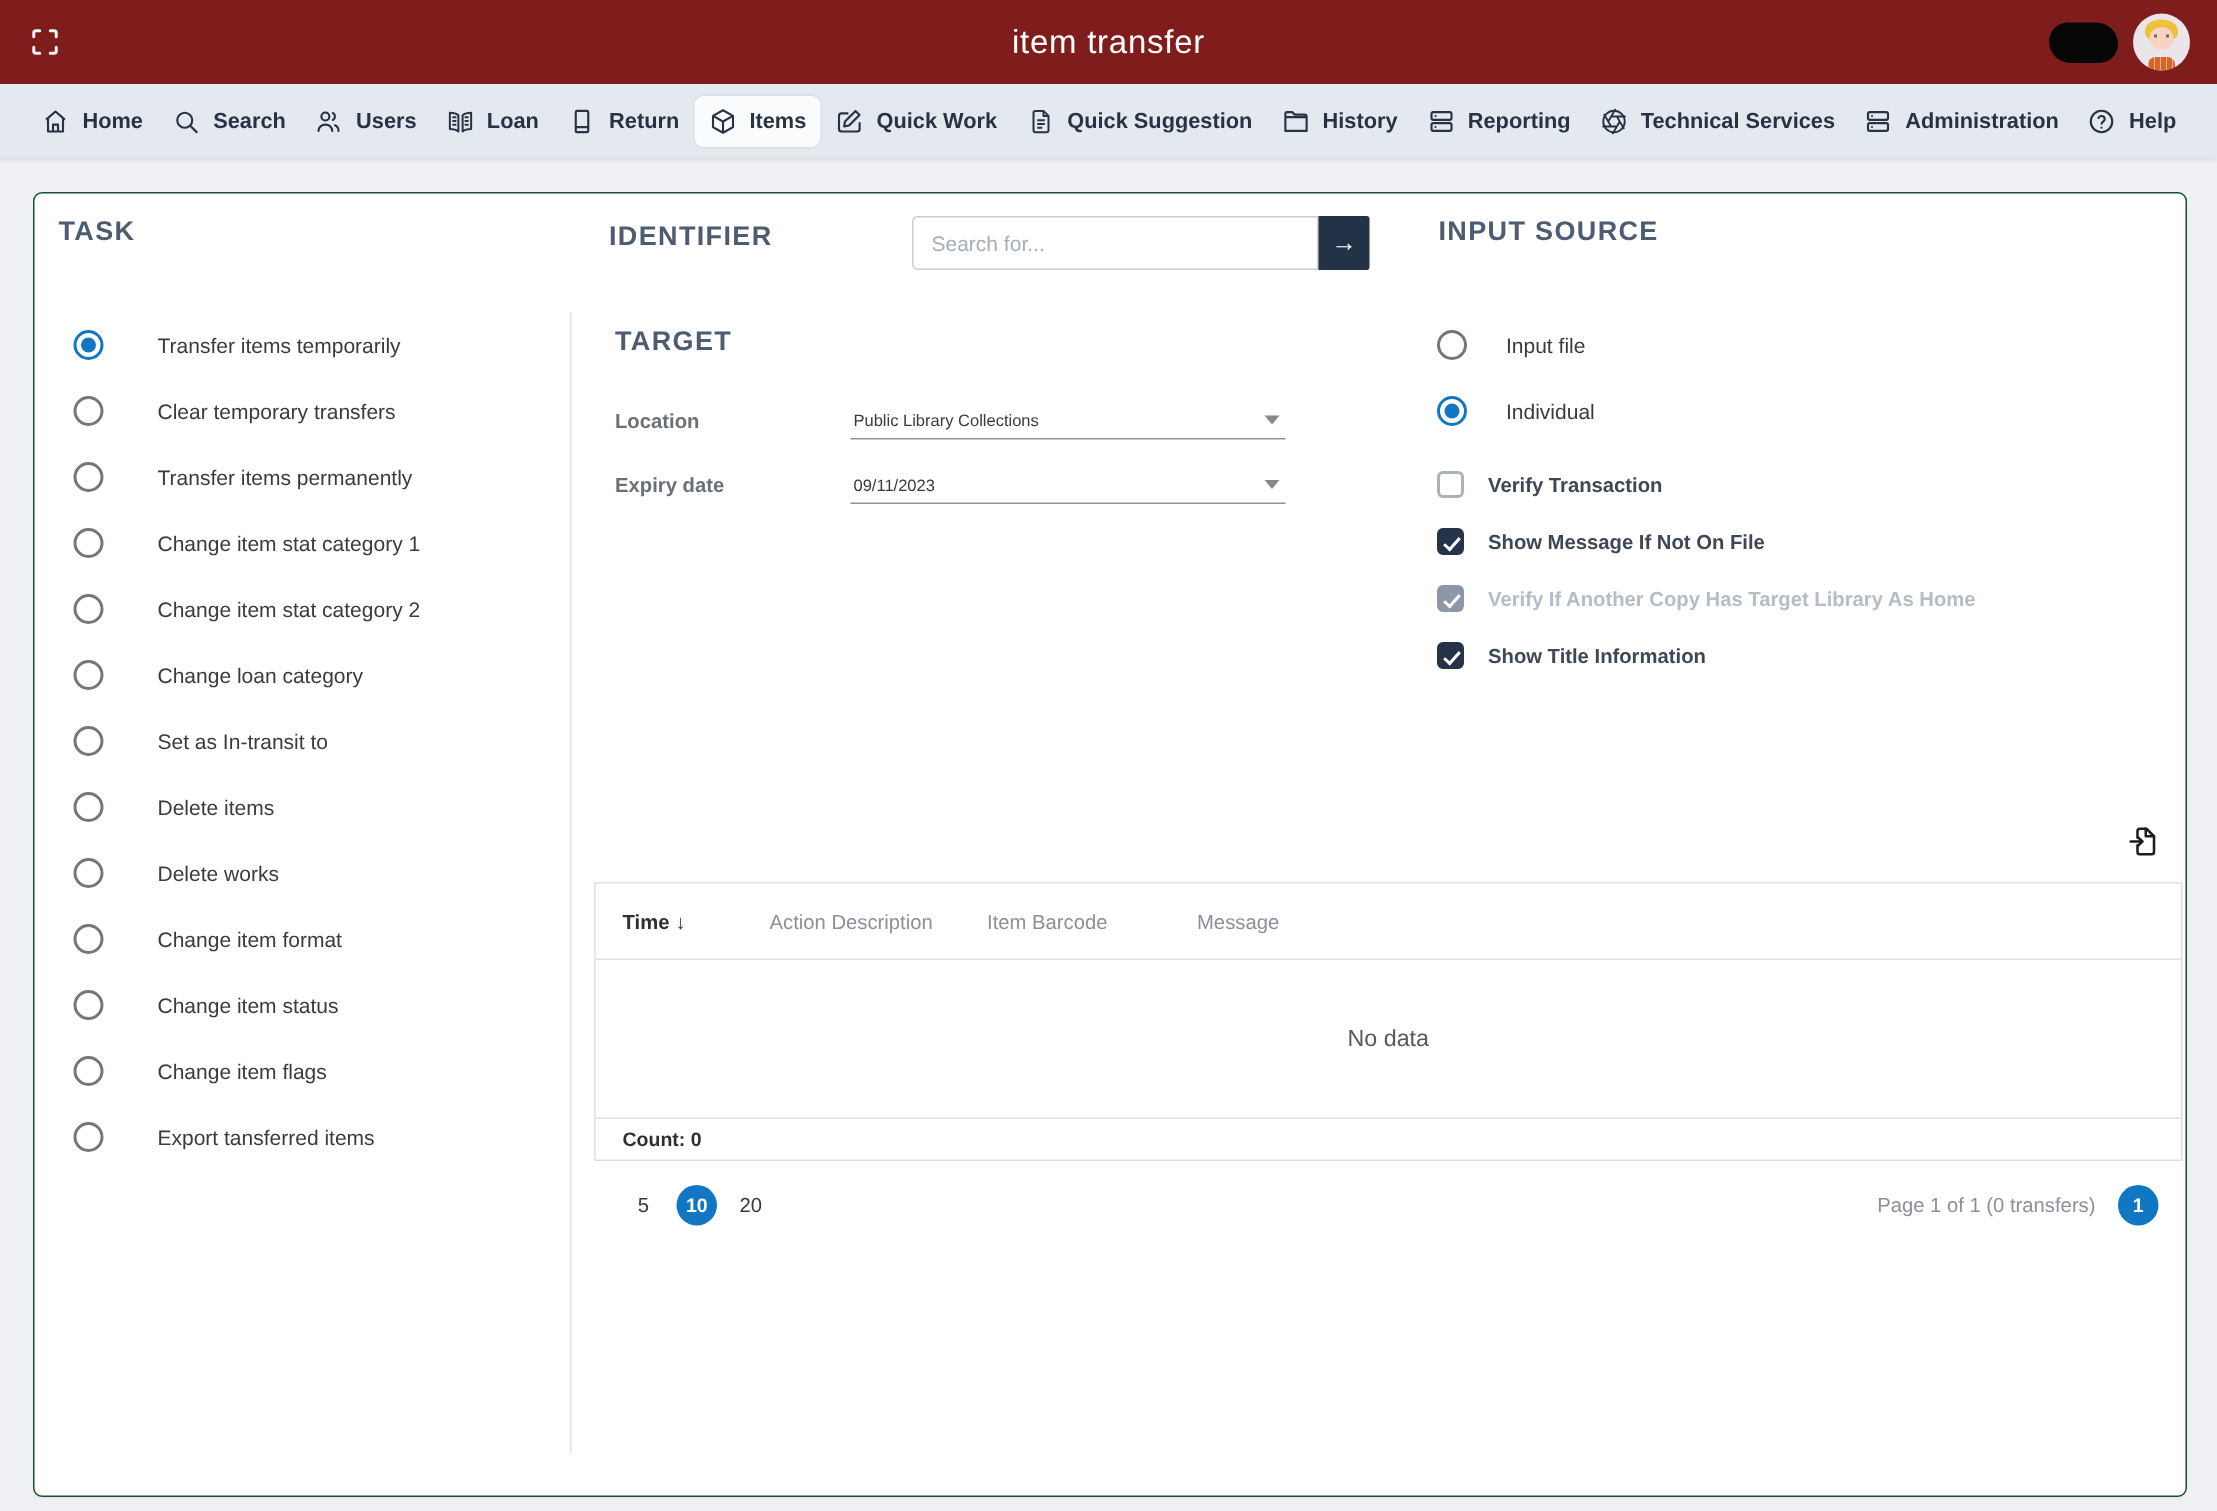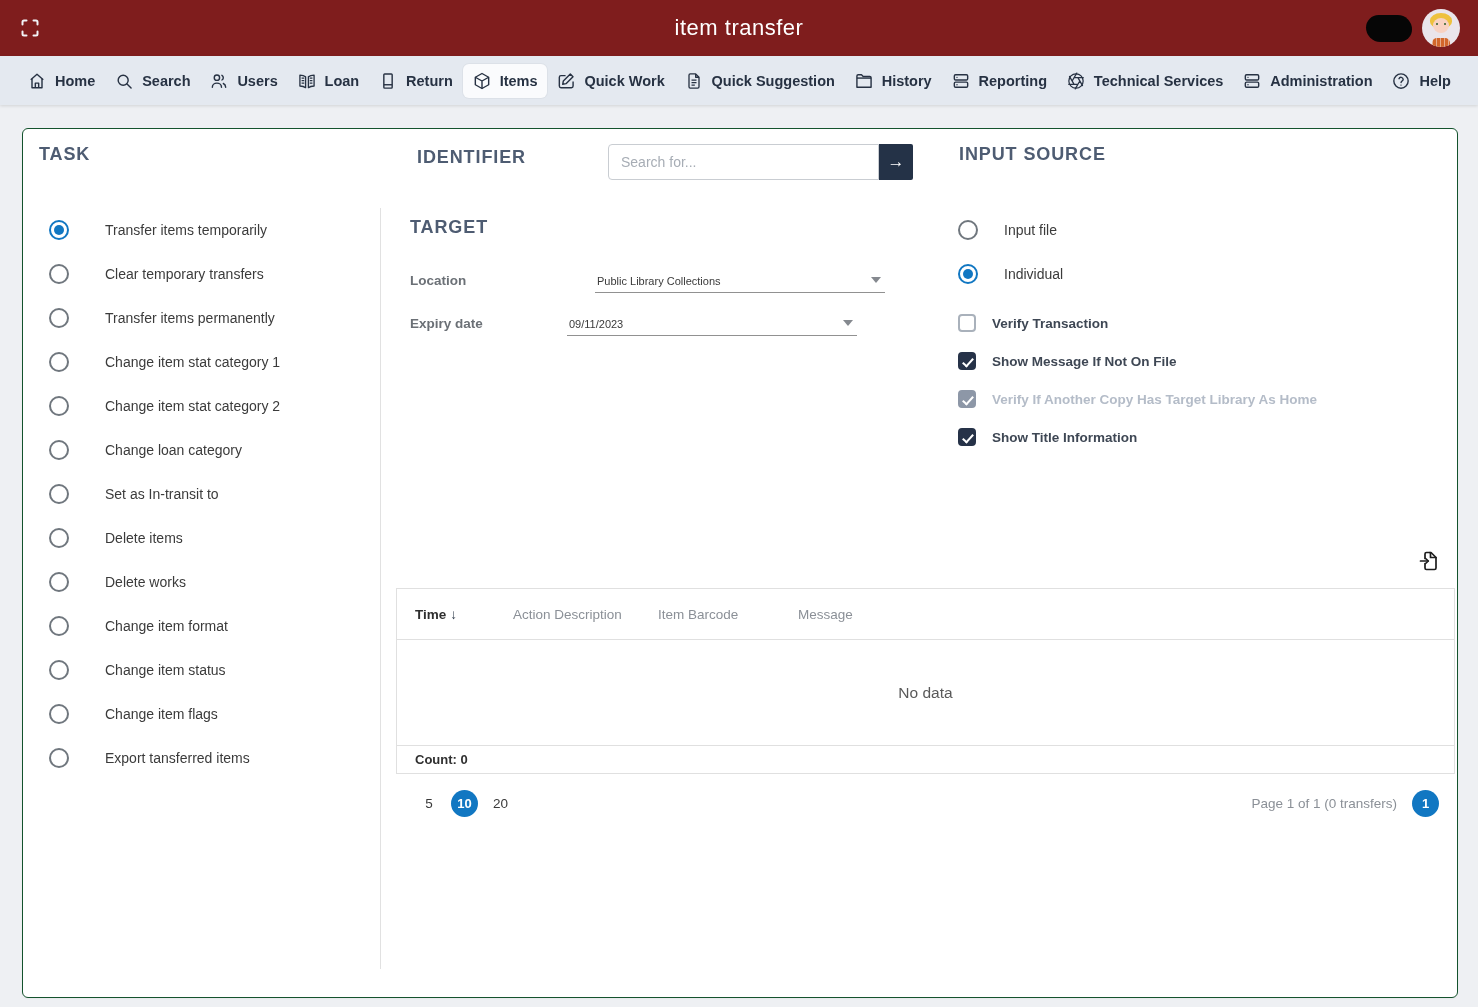--- a/index.html
+++ b/index.html
@@ -49,31 +49,31 @@
     border-radius:50%; background:#1177c2; }
   .opt-label { margin-left:36px; font-size:14px; color:#3b3b3b; }
 
   
   .right-region { flex:1; padding:15px 2px 0 16px; display:flex; flex-direction:column; }
   .row1 { display:flex; min-height:385px; }
   .mid-col { width:517px; flex:none; margin-right:45px; }
   .src-col { flex:1; }
 
   .ident-row { display:flex; align-items:flex-start; justify-content:space-between; }
-  .ident-row h2 { margin-left:21px; margin-top:3px; }
+  .ident-row h2 { margin-left:10px; margin-top:3px; }
   .search-group { display:flex; }
   .search-input { width:271px; height:36px; border:1px solid #c9cdd2; border-radius:4px 0 0 4px;
     padding:0 12px; font-size:14px; color:#333; outline:none; font-family:"Liberation Sans",sans-serif; }
   .search-input::placeholder { color:#a7adb5; }
   .search-btn { width:34px; height:36px; background:#243247; color:#fff; border:none; cursor:pointer;
     font-size:17px; display:flex; align-items:center; justify-content:center; border-radius:0 2px 2px 0; }
 
   .target-sec h2 { margin:37px 0 0 14px; }
   .field-row { display:flex; align-items:flex-end; margin-left:14px; height:43px; }
-  .field-row:first-of-type { margin-top:12px;gap:28px; }
+  .field-row:first-of-type { margin-top:12px; }
   .field-label { width:157px; flex:none; font-size:13.5px; font-weight:600; color:#6b7076; padding-bottom:5px; }
   .field-value { width:290px; display:flex; align-items:center; justify-content:space-between;
     border-bottom:1px solid #919191; padding:0 4px 5px 2px; cursor:pointer; }
   .field-value .val { font-size:11px; color:#3a3a3a; }
   .caret { width:0; height:0; border-left:5px solid transparent; border-right:5px solid transparent;
     border-top:6px solid #85898f; margin-bottom:2px; }
 
   .src-col h2 { margin-left:1px; }
   .src-list { margin-top:43px; }
   .src-option .radio { margin-left:0; }

